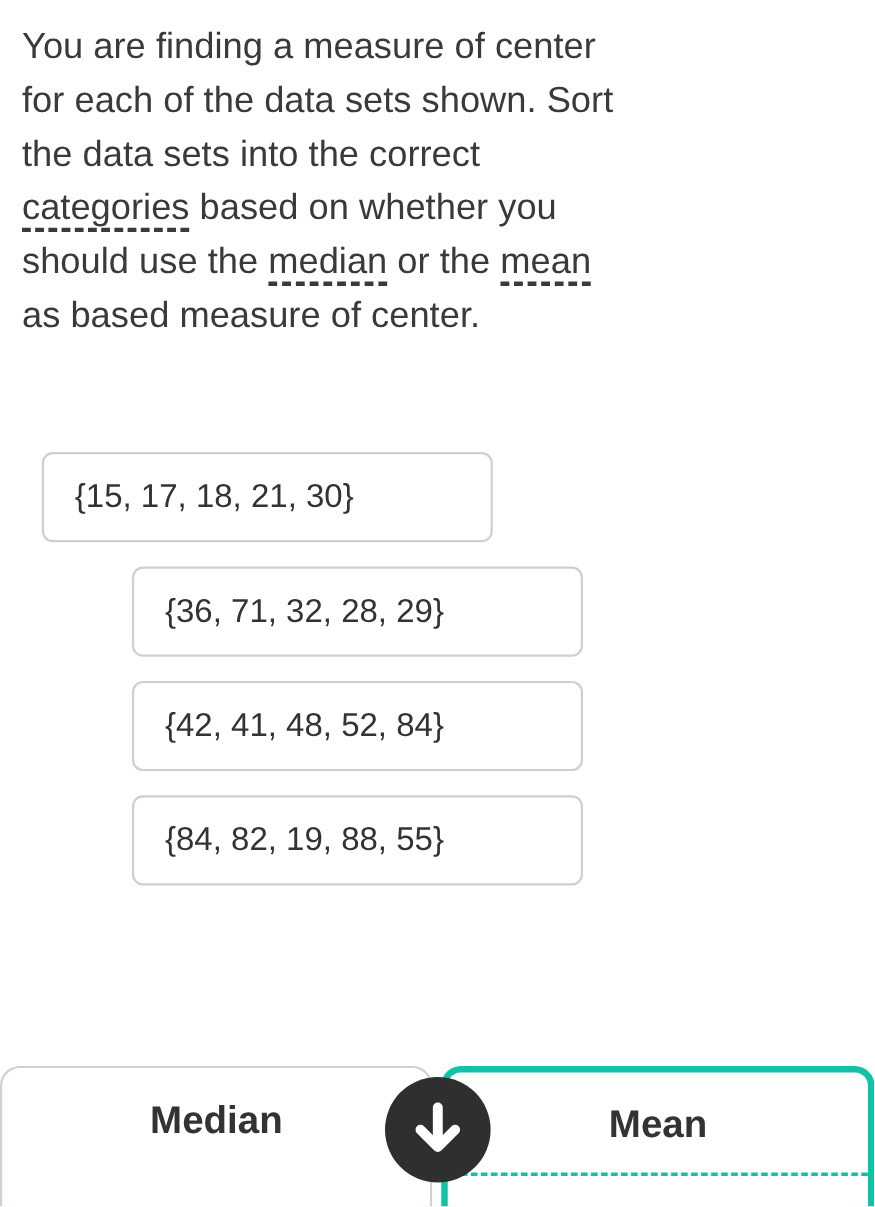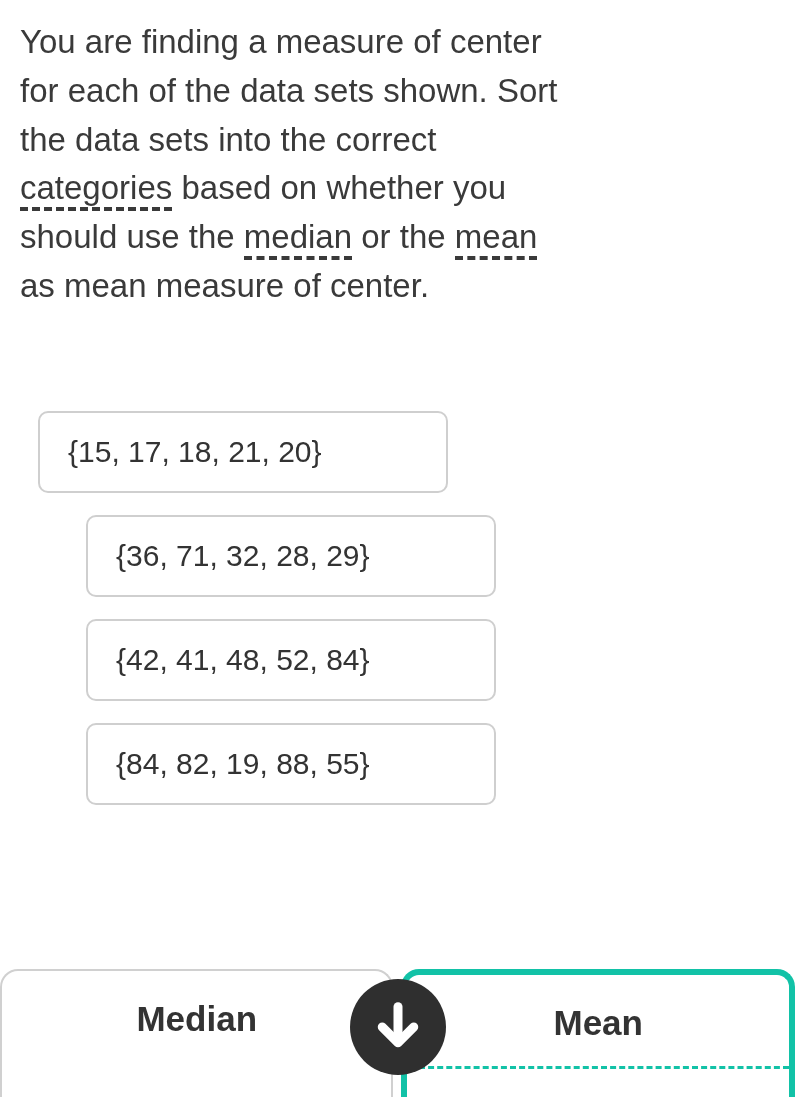--- a/index.html
+++ b/index.html
@@ -39,21 +39,21 @@
     background: #ffffff;
     font-size: 30px;
     color: #333;
     padding: 22px 28px;
     width: 410px;
     margin-bottom: 22px;
     cursor: grab;
     user-select: none;
   }
   .tile--offset0 { margin-left: 18px; }
-  .tile--offset1 { margin-left: 66px; }
+  .tile--offset1 { margin-left: 100px; }
   .buckets {
     position: absolute;
     bottom: 0;
     left: 0;
     right: 0;
     height: 128px;
     display: flex;
   }
   .bucket {
     flex: 1 1 50%;
@@ -97,25 +97,25 @@
     z-index: 5;
   }
   .arrow-badge svg { display: block; }
 </style>
 </head>
 <body>
 
 <div class="wrap">
 
   <div class="prompt">
-    <span>You are finding a measure of center for each of the data sets shown. Sort the data sets into the correct </span><span class="term">categories</span><span> based on whether you should use the </span><span class="term">median</span><span> or the </span><span class="term">mean</span><span> as mean measure of center.</span>
+    <span>You are finding a measure of center for each of the data sets shown. Sort the data sets into the correct </span><span class="term">categories</span><span> based on whether you should use the </span><span class="term">median</span><span> or the </span><span class="term">mean</span><span> as based measure of center.</span>
   </div>
 
   <div class="items">
-    <div class="tile tile--offset0">{15, 17, 18, 21, 20}</div>
+    <div class="tile tile--offset0">{15, 17, 18, 21, 30}</div>
     <div class="tile tile--offset1">{36, 71, 32, 28, 29}</div>
     <div class="tile tile--offset1">{42, 41, 48, 52, 84}</div>
     <div class="tile tile--offset1">{84, 82, 19, 88, 55}</div>
   </div>
 
   <div class="buckets">
     <div class="bucket">
       <span>Median</span>
     </div>
     <div class="bucket bucket--active">

